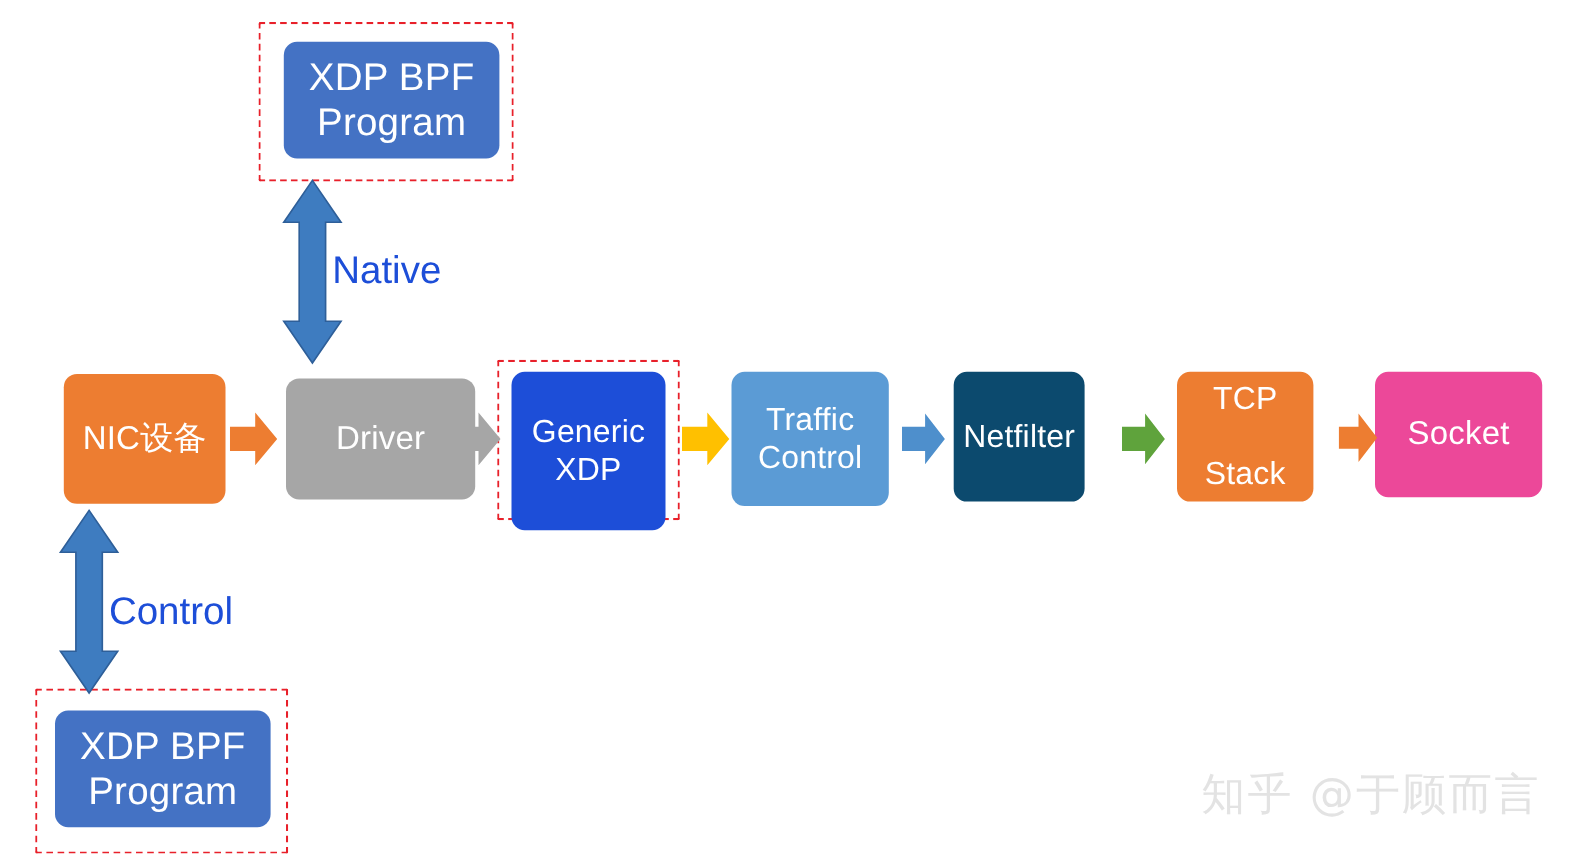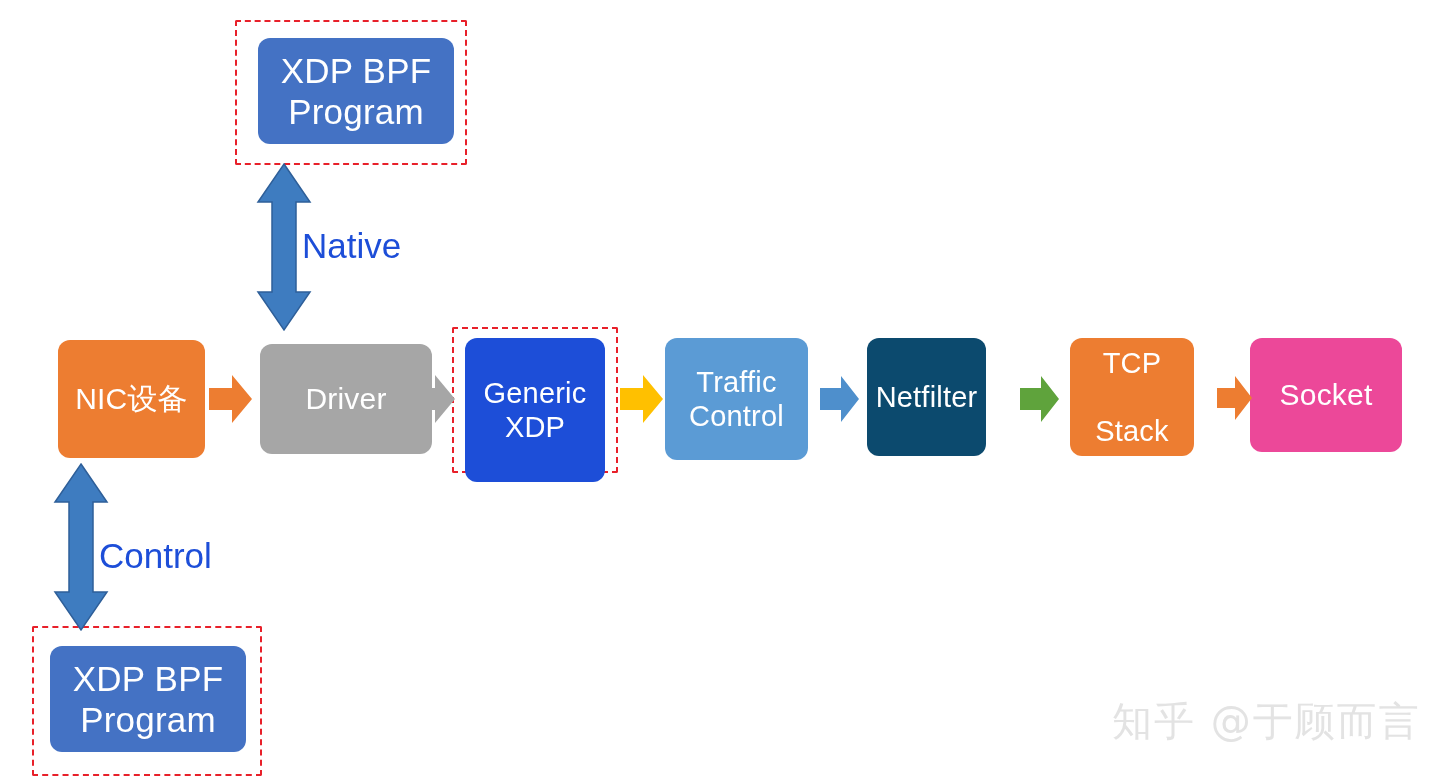--- a/index.html
+++ b/index.html
@@ -57,21 +57,20 @@
     user-select: none;
   }
   .watermark {
     position: absolute;
     color: #e3e3e3;
     font-size: 40px;
     letter-spacing: 2px;
     white-space: nowrap;
     user-select: none;
     font-family: "DejaVu Sans", sans-serif;
-    margin-left: 20px;
   }
   
   #node-xdp-top    { left: 258px; top: 38px;  width: 196px; height: 106px; background: #4472C4; font-size: 35px; }
   #node-xdp-bottom { left: 50px;  top: 646px; width: 196px; height: 106px; background: #4472C4; font-size: 35px; }
   #node-nic        { left: 58px;  top: 340px; width: 147px; height: 118px; background: #ED7D31; font-size: 30px; }
   #node-driver     { left: 260px; top: 344px; width: 172px; height: 110px; background: #A6A6A6; font-size: 30px; }
   #node-generic    { left: 465px; top: 338px; width: 140px; height: 144px; background: #1d4ed8; font-size: 29px; }
   #node-traffic    { left: 665px; top: 338px; width: 143px; height: 122px; background: #5B9BD5; font-size: 29px; }
   #node-netfilter  { left: 867px; top: 338px; width: 119px; height: 118px; background: #0c4a6e; font-size: 29px; }
   #node-tcp        { left: 1070px;top: 338px; width: 124px; height: 118px; background: #ED7D31; font-size: 29px; }

